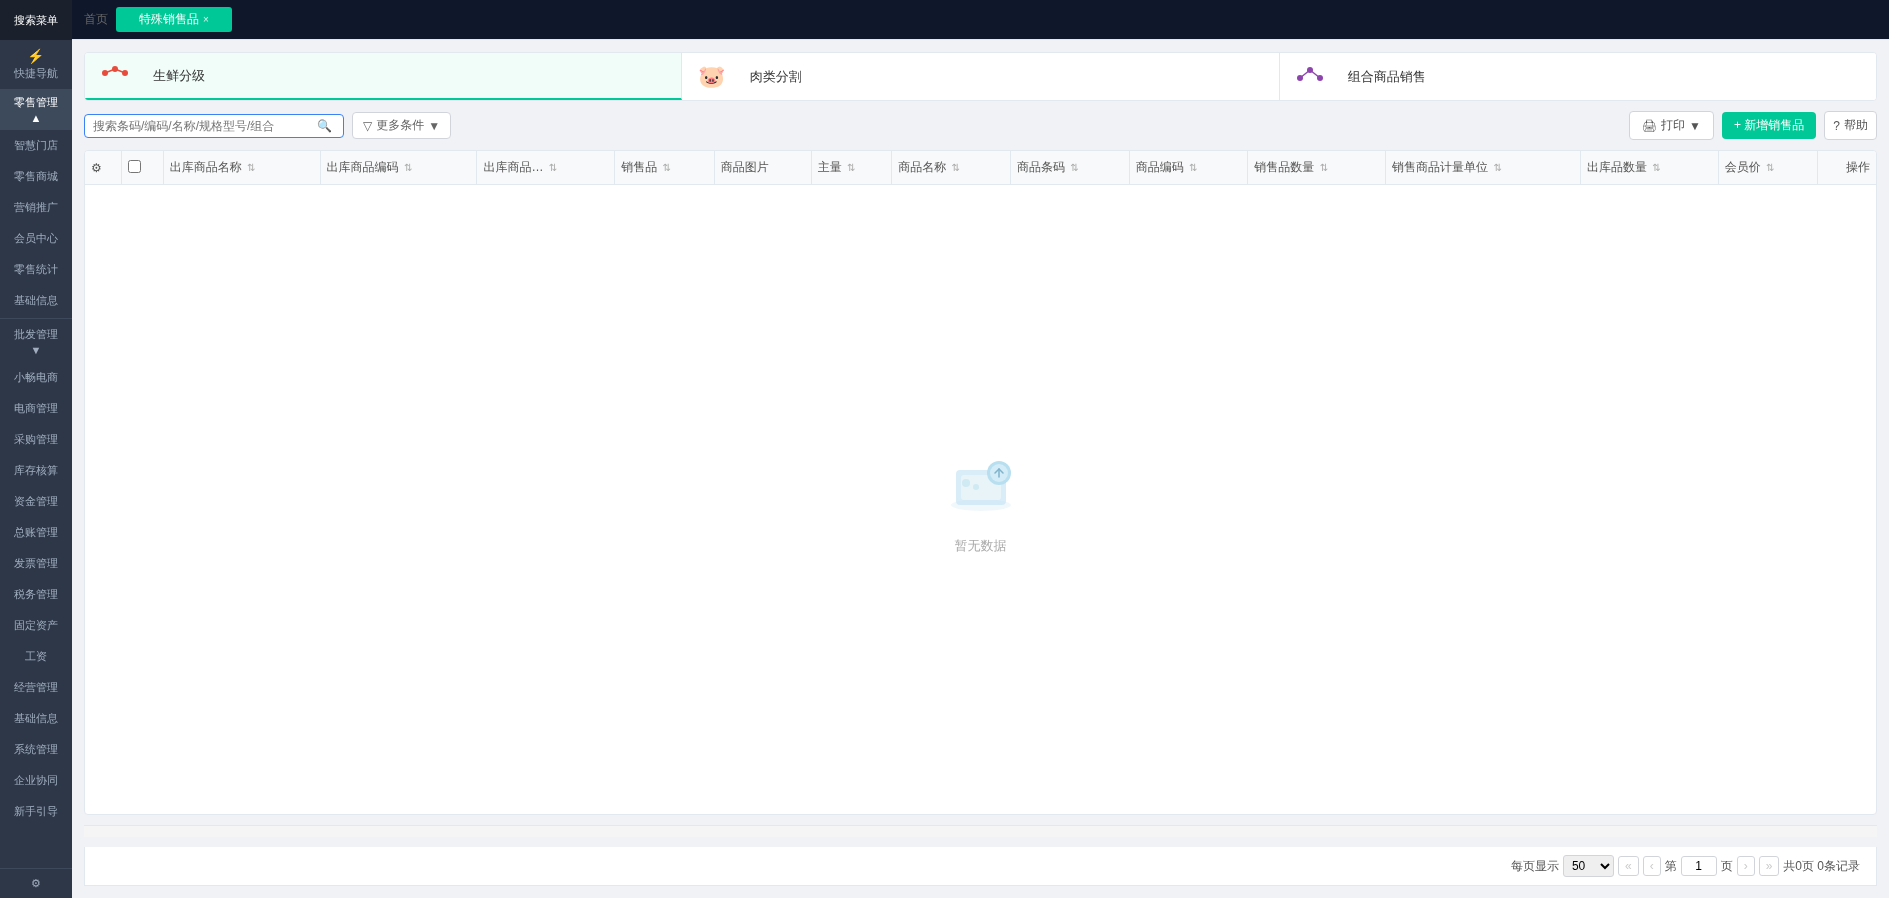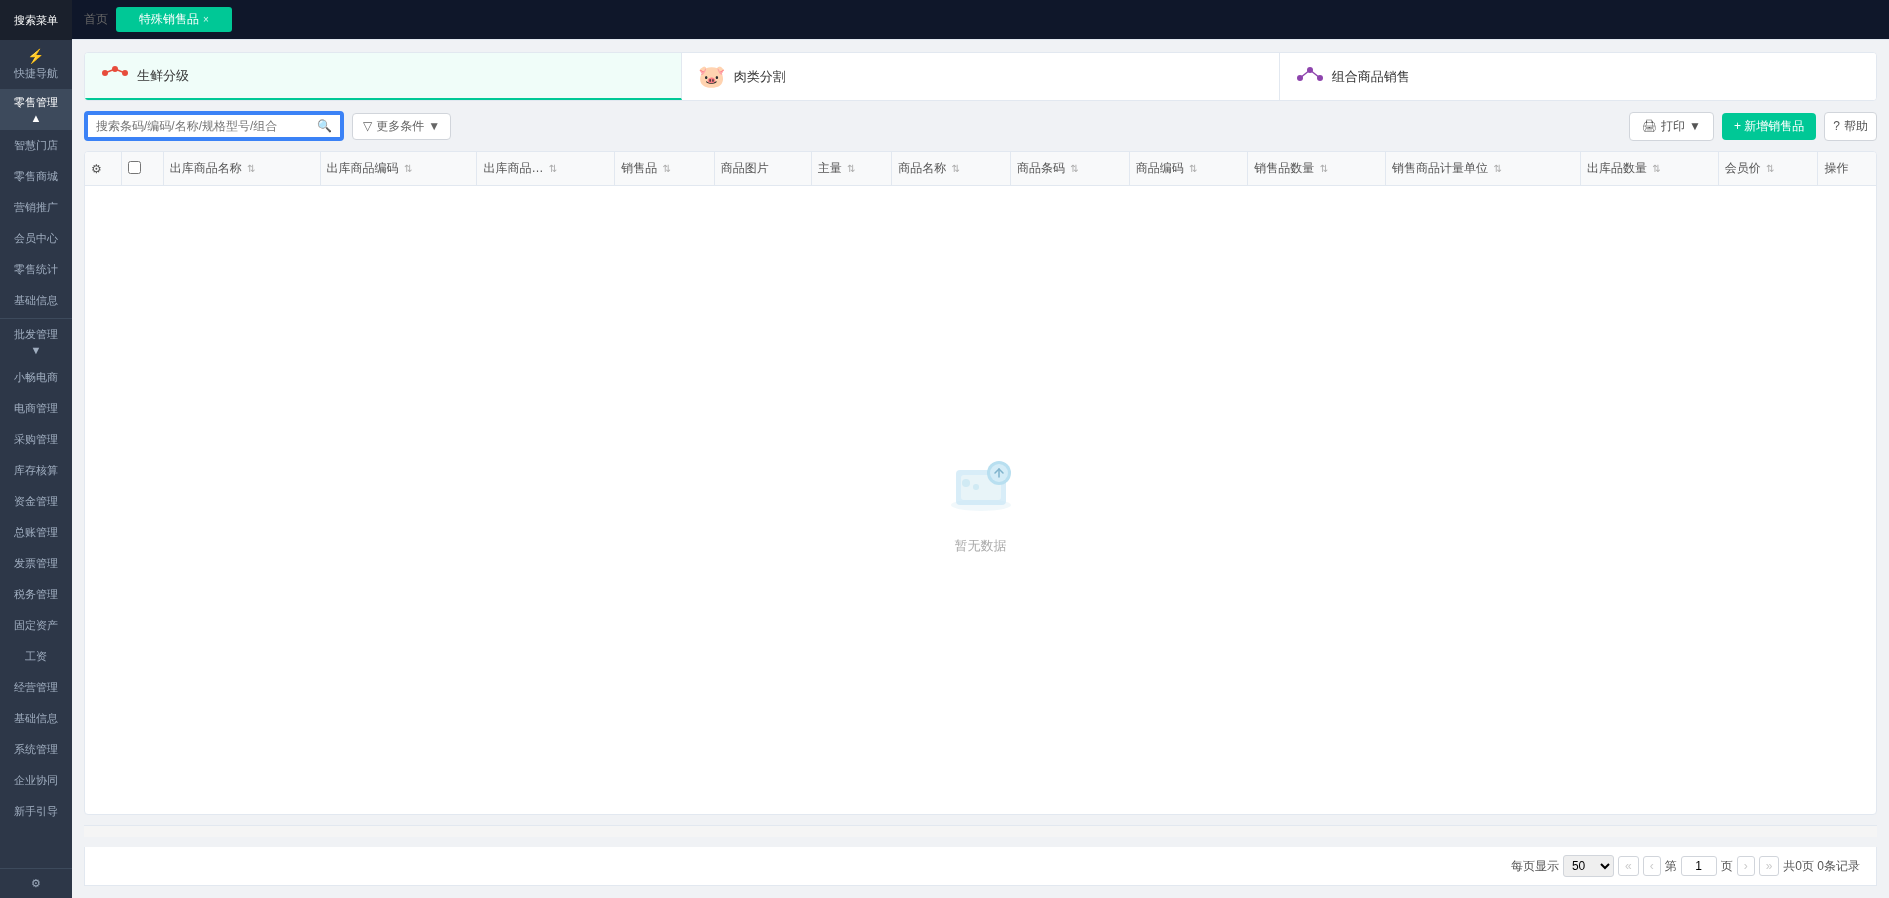--- a/index.html
+++ b/index.html
@@ -106,21 +106,21 @@
       background: #fff;
       border: 1px solid #e2e8f0;
       border-radius: 4px;
       overflow: hidden;
     }
     .tab-card {
       flex: 1;
       padding: 10px 16px;
       display: flex;
       align-items: center;
-      gap: 8px;
+      gap: 24px;
       cursor: pointer;
       border-right: 1px solid #e2e8f0;
       background: #fff;
     }
     .tab-card:last-child { border-right: none; }
     .tab-card.active {
       background: #f0fdf9;
       border-bottom: 2px solid #00c896;
     }
     .tab-card-icon { font-size: 20px; }
@@ -134,21 +134,21 @@
       justify-content: space-between;
     }
     .toolbar-left {
       display: flex;
       align-items: center;
       gap: 8px;
     }
     .search-box {
       display: flex;
       align-items: flex-end;
-      border: 4px solid #3b82f6;
+      border: 1px solid #3b82f6;
       border-radius: 4px;
       padding: 4px 8px;
       background: #fff;
       gap: 4px;
       width: 260px;
     }
     .search-box input {
       border: none;
       outline: none;
       font-size: 12px;
@@ -230,21 +230,21 @@
       border-bottom: 1px solid #e2e8f0;
       border-right: 1px solid #e2e8f0;
       padding: 8px 6px;
       text-align: left;
       color: #555;
       font-weight: 500;
       white-space: nowrap;
       position: sticky;
       top: 0;
     }
-    .data-table th:last-child { border-right: none; }
+    .data-table th:last-child { border-right: none; text-align: right; }
     .data-table th .sort-icon { color: #aaa; font-size: 10px; margin-left: 2px; }
 
     
     .empty-state {
       flex: 1;
       display: flex;
       flex-direction: column;
       align-items: center;
       justify-content: center;
       padding: 60px 0;

